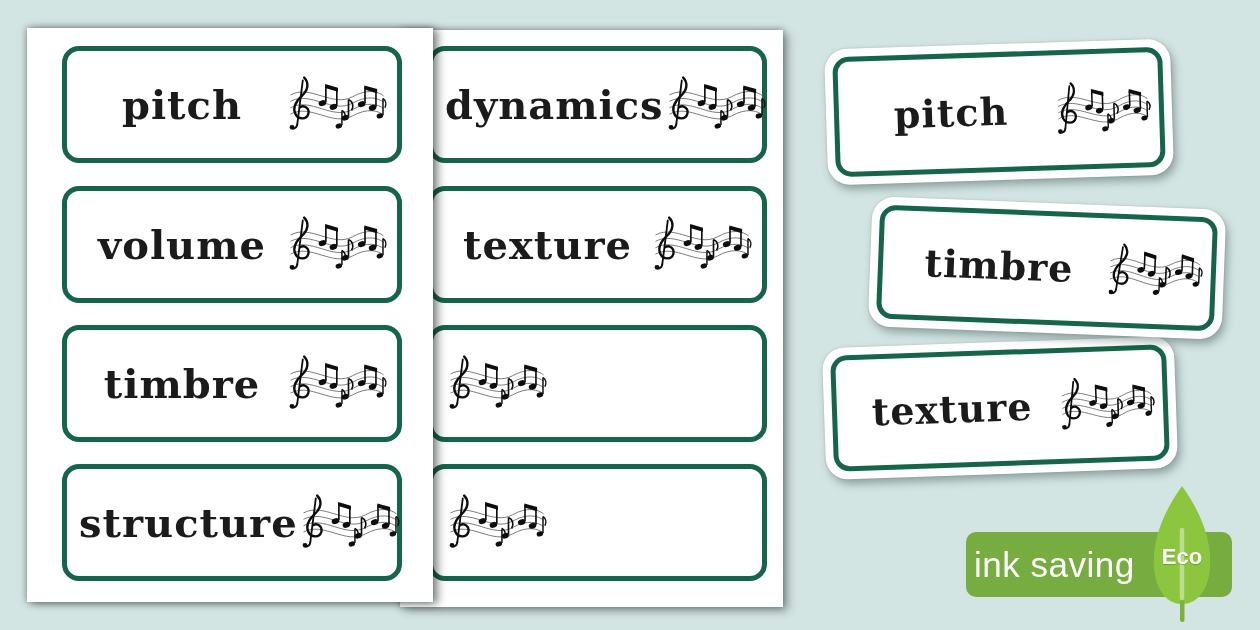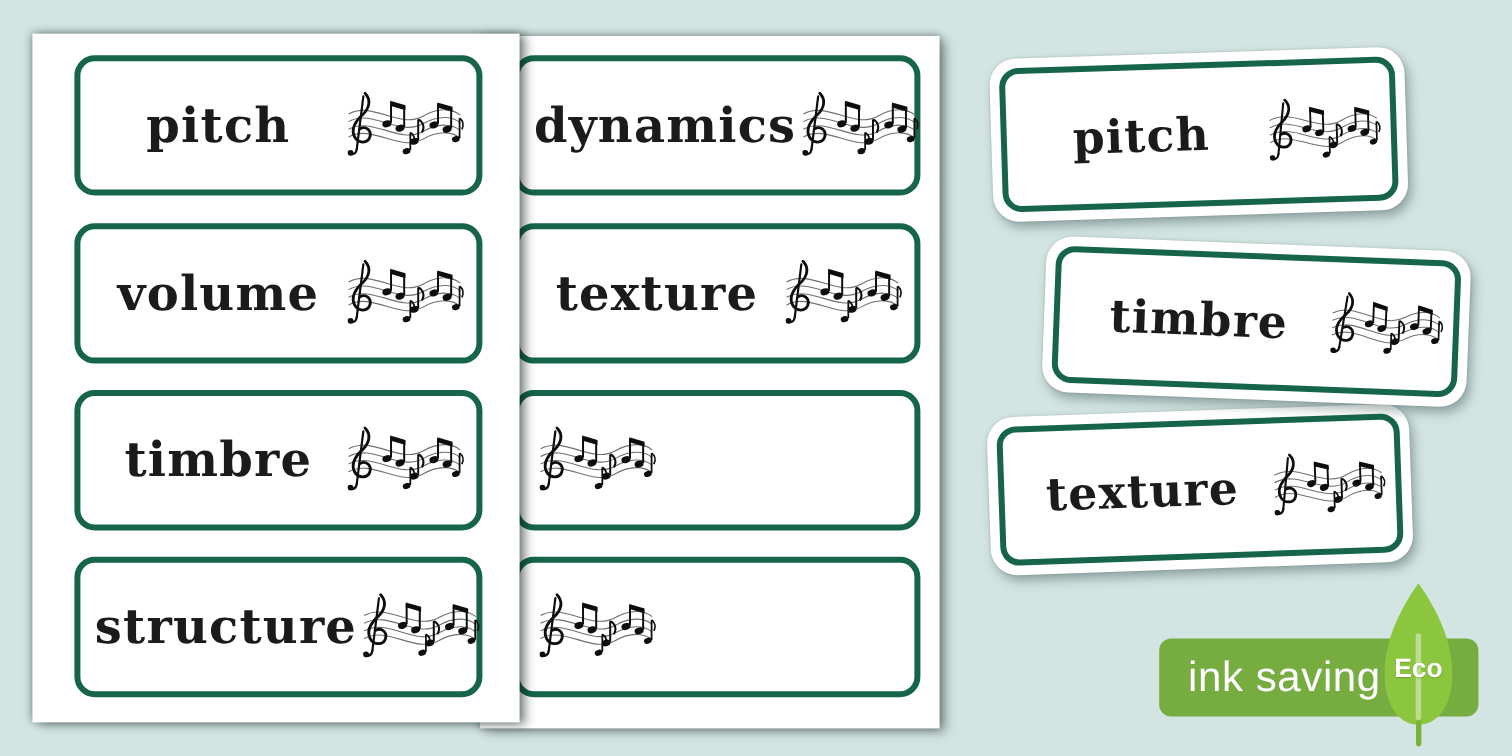--- a/index.html
+++ b/index.html
@@ -56,21 +56,21 @@
   .loose-texture{left:824px;top:342px;width:352px;height:132px;transform:rotate(-2deg);z-index:5;}
 
   
   .eco-badge{position:absolute;left:958px;top:484px;width:292px;height:146px;z-index:7;}
   .eco-bar{
     position:absolute;left:8px;top:48px;width:266px;height:65px;
     background:#76ac40;border-radius:10px;
     display:flex;align-items:center;
   }
   .ink-label{
-    padding-left:24px;
+    padding-left:8px;
     font-family:"Liberation Sans", sans-serif;
     font-size:35px;color:#ffffff;letter-spacing:0.5px;
   }
   .eco-leaf{position:absolute;left:186px;top:0;width:76px;height:140px;}
   .eco-label{
     position:absolute;left:186px;top:60px;width:76px;
     text-align:center;
     font-family:"Liberation Sans", sans-serif;font-weight:bold;
     font-size:22px;color:#ffffff;
     text-shadow:0 1px 1px rgba(80,130,30,0.5);

